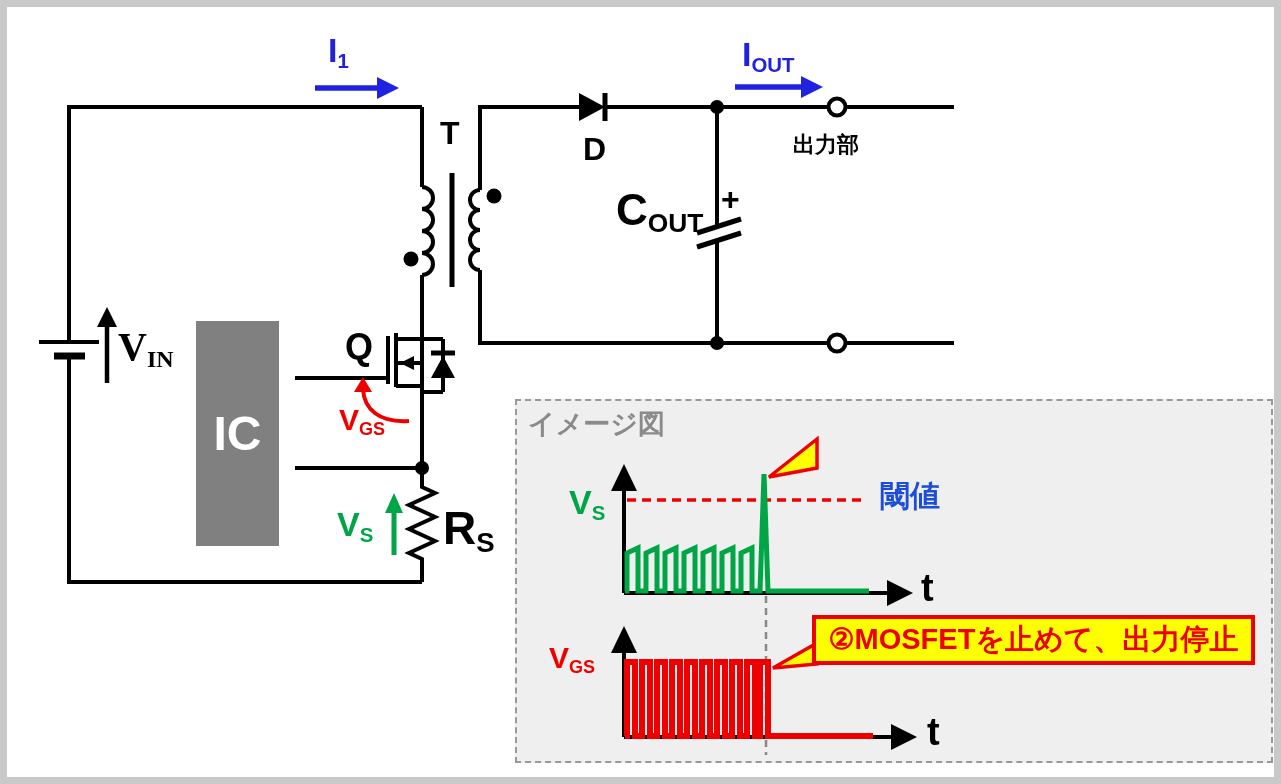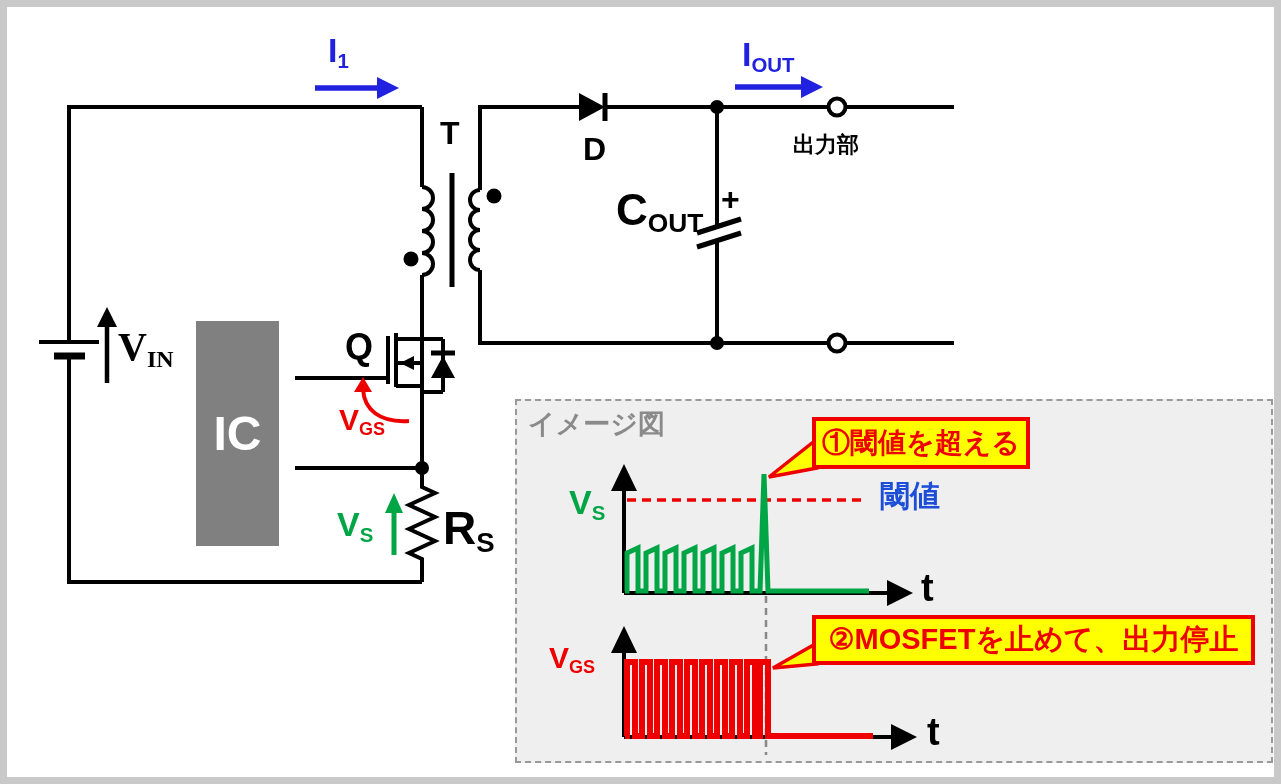--- a/index.html
+++ b/index.html
@@ -143,16 +143,15 @@
   <div class="abs clabel" style="left:330px;top:500px;font-size:34px;color:#00a546;"><span>V</span><span class="sb">S</span></div>
   <div class="abs clabel" style="left:436px;top:498px;font-size:46px;"><span>R</span><span class="sb">S</span></div>
 
   <div class="abs clabel" style="left:521px;top:404px;font-size:27px;color:#8a8a8a;">イメージ図</div>
   <div class="abs clabel" style="left:562px;top:478px;font-size:34px;color:#00a546;"><span>V</span><span class="sb">S</span></div>
   <div class="abs clabel" style="left:914px;top:562px;font-size:38px;">t</div>
   <div class="abs clabel" style="left:873px;top:474px;font-size:30px;color:#1d4ed8;">閾値</div>
   <div class="abs clabel" style="left:542px;top:636px;font-size:30px;color:#ee0000;"><span>V</span><span class="sb">GS</span></div>
   <div class="abs clabel" style="left:920px;top:706px;font-size:38px;">t</div>
 
-  <div class="abs callout" style="left:805px;top:410px;width:218px;height:52px;font-size:28px;">①閾値を超える</div>
   <div class="abs callout" style="left:805px;top:608px;width:443px;height:50px;font-size:29px;">②MOSFETを止めて、出力停止</div>
 
 </div>
 
 </body></html>

